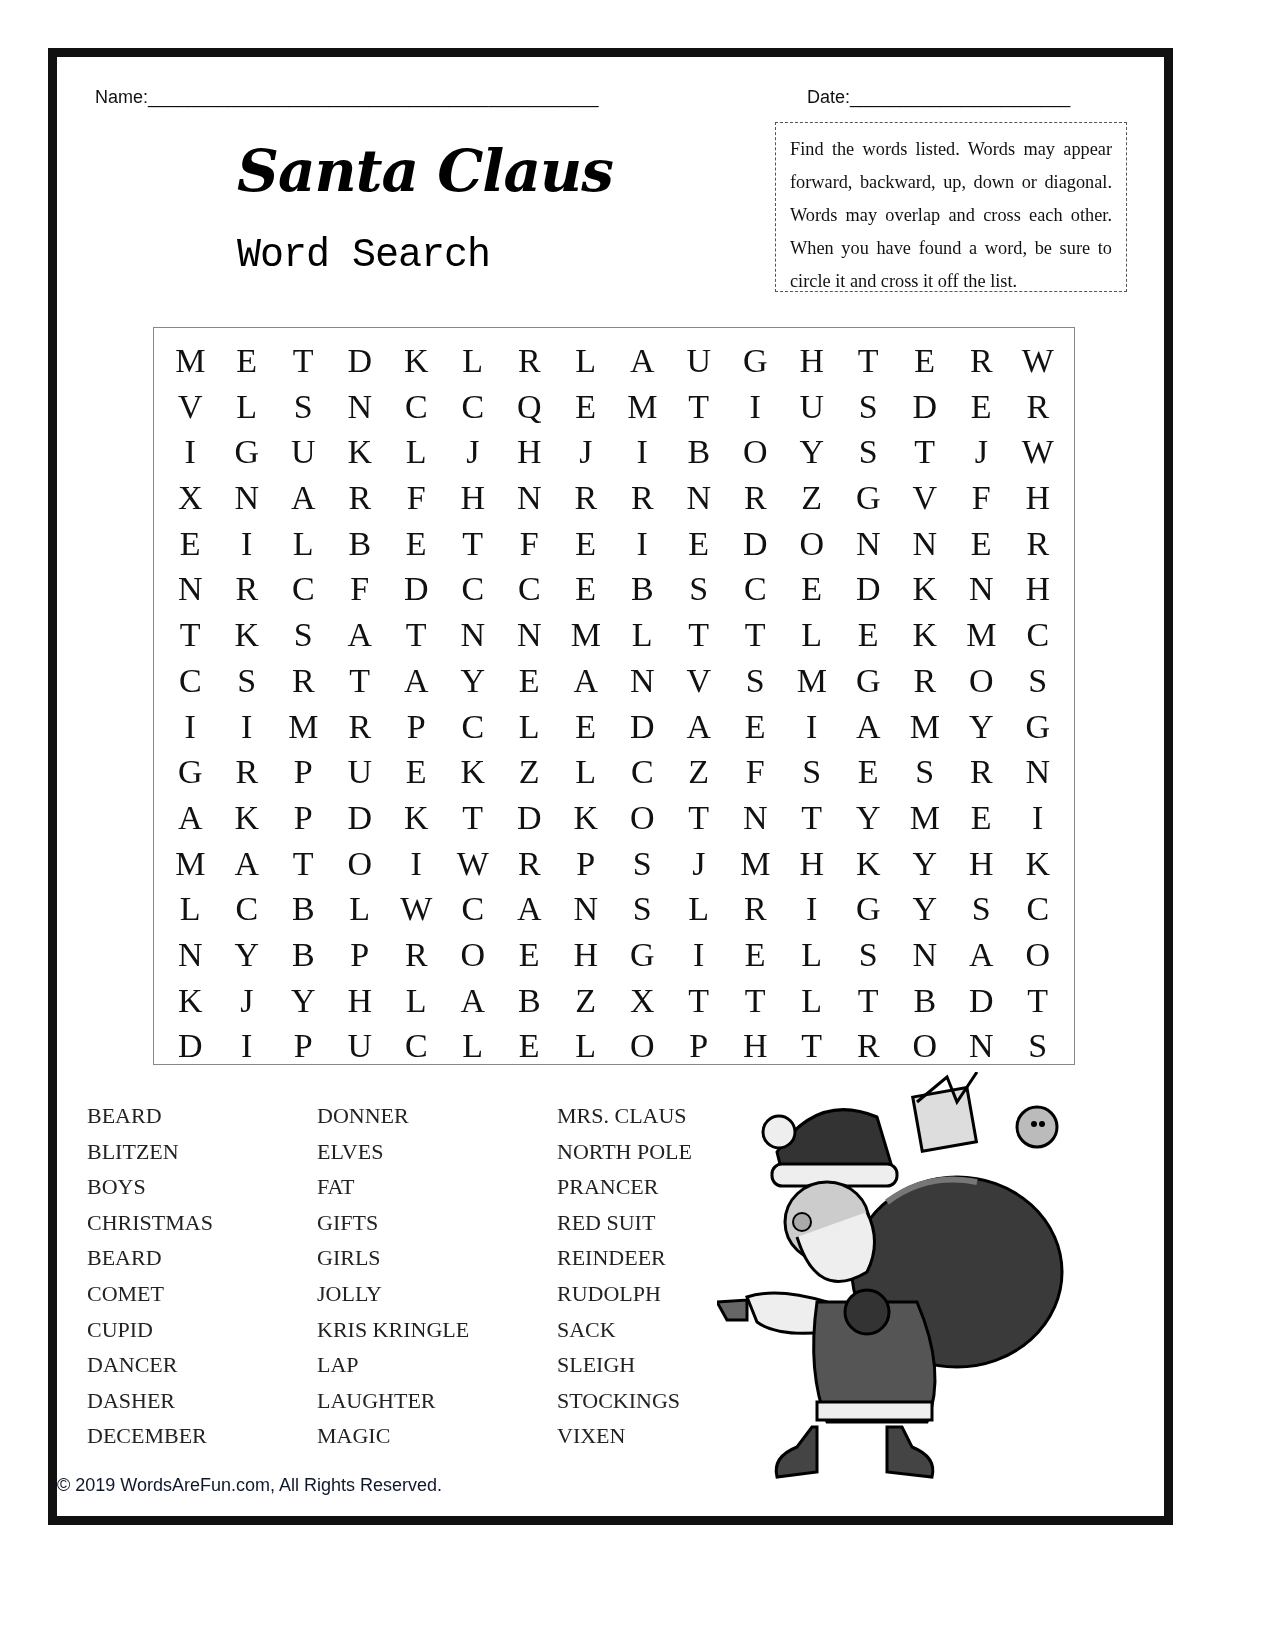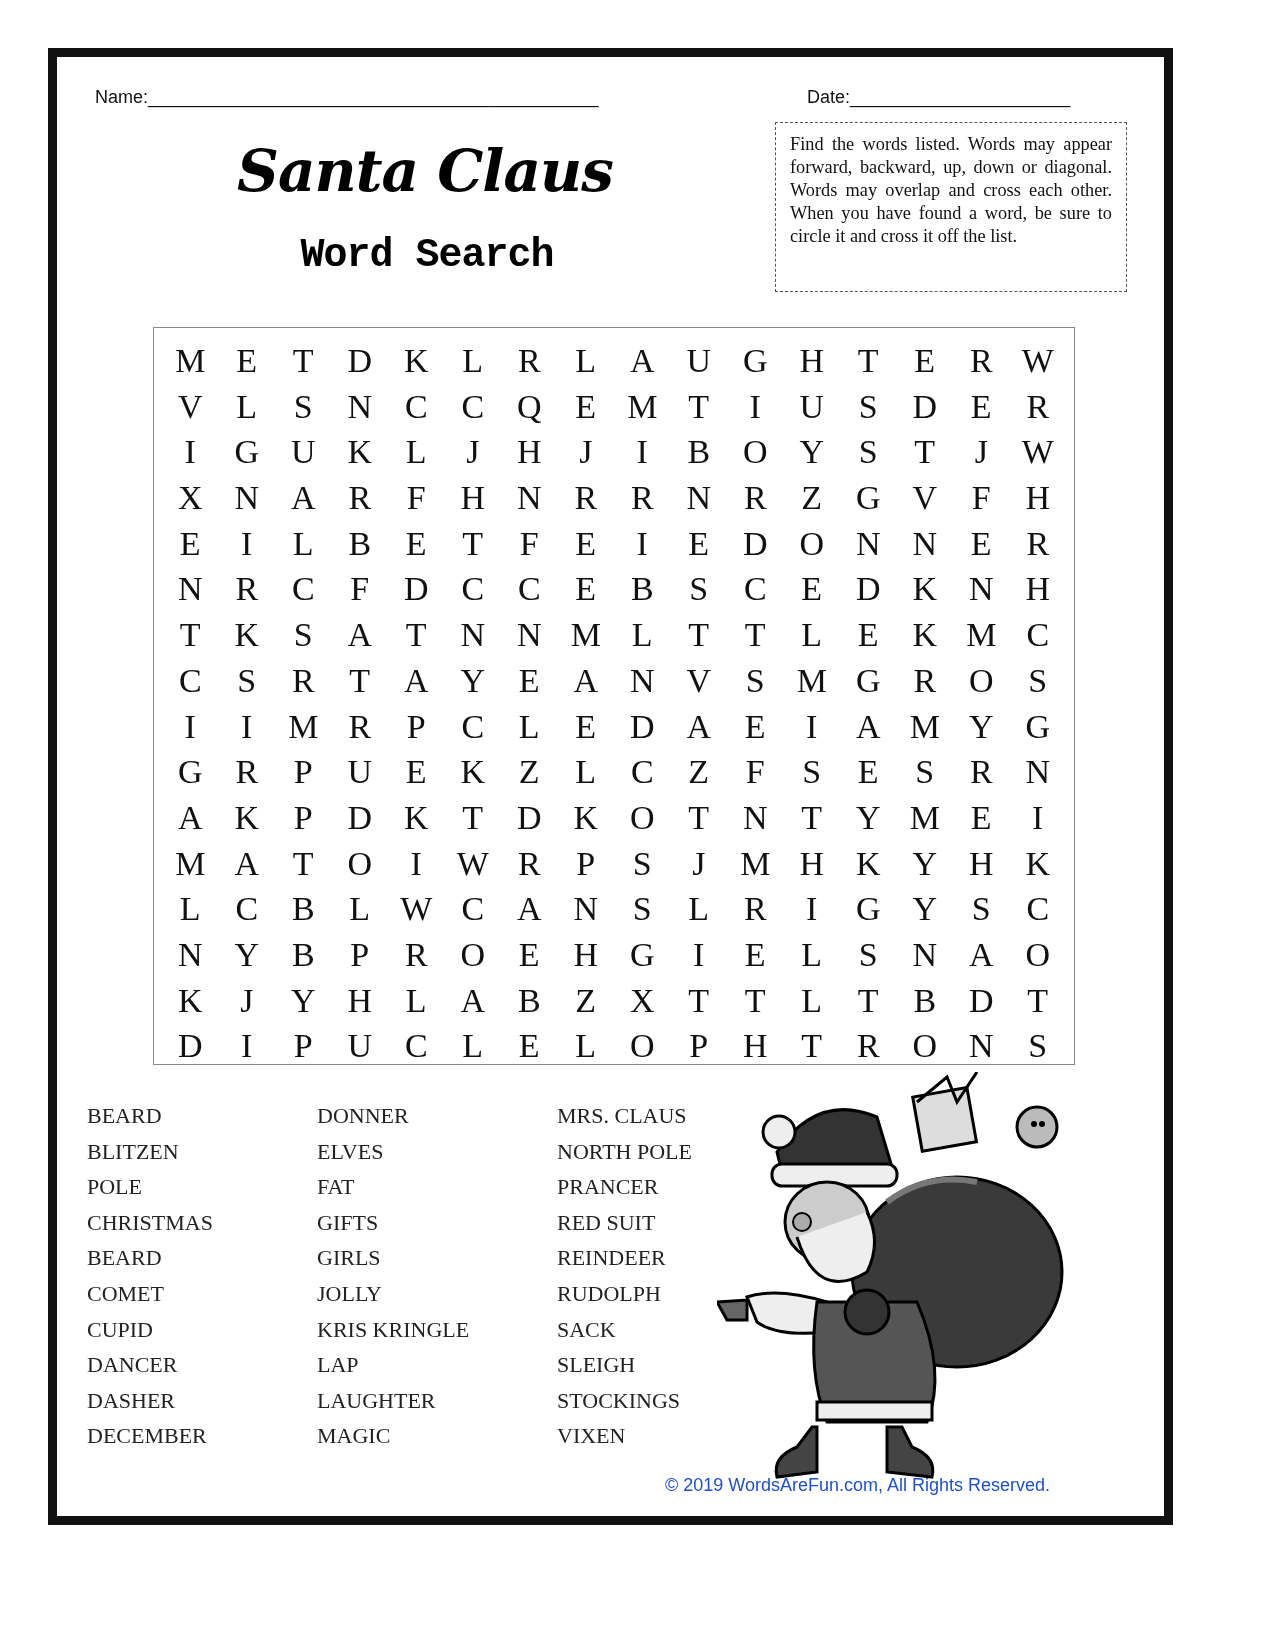--- a/index.html
+++ b/index.html
@@ -3,34 +3,34 @@
 <meta charset="utf-8">
 <style>
   html, body { margin:0; padding:0; background:#fff; }
   body { width:1275px; height:1650px; position:relative; overflow:hidden; }
   .frame { position:absolute; left:48px; top:48px; width:1107px; height:1459px; border:9px solid #111; background:#fff; }
   .hdr { position:absolute; font-family:"Liberation Sans", sans-serif; font-size:18px; color:#111; }
   .name { left:38px; top:30px; }
   .date { left:750px; top:30px; }
   .title-script { position:absolute; left:180px; top:80px; width:380px; text-align:left;
     font-family:"DejaVu Serif", serif; font-style:italic; font-weight:bold; font-size:58px; color:#000; letter-spacing:-1px; }
-  .title-sub { position:absolute; left:180px; top:176px; width:380px; text-align:center;
-    font-family:"Liberation Mono", monospace; font-weight:bold; font-size:40px; color:#000; letter-spacing:-1px; }
+  .title-sub { position:absolute; left:180px; top:176px; width:380px; text-align:left;
+    font-family:"Liberation Mono", monospace; font-weight:normal; font-size:40px; color:#000; letter-spacing:-1px; }
   .instr { position:absolute; left:718px; top:65px; width:352px; height:170px; border:1.5px dashed #555;
     padding:10px 14px 8px 14px; box-sizing:border-box; font-family:"Liberation Serif", serif; font-size:18.3px;
-    line-height:23px; text-align:justify; color:#111; }
+    line-height:33px; text-align:justify; color:#111; }
   .grid { position:absolute; left:96px; top:270px; width:922px; height:738px; border:1.5px solid #888; box-sizing:border-box;
     display:grid; grid-template-columns:repeat(16, 1fr); padding:12px 8px 0 8px; }
   .cell { font-family:"Liberation Serif", serif; font-size:34px; color:#111; text-align:center; height:45.7px; line-height:42px; }
   .words { position:absolute; top:1045px; font-family:"Liberation Serif", serif; font-size:22px; color:#222; }
   .words div { height:35.6px; line-height:28px; }
   .col1 { left:30px; width:200px; }
   .col2 { left:260px; width:210px; }
   .col3 { left:500px; width:210px; }
-  .copy { position:absolute; left:0; width:993px; top:1418px; text-align:right; font-family:"Liberation Sans", sans-serif; font-size:18px; color:#1d4ed8; }
+  .copy { position:absolute; left:0; width:993px; top:1418px; text-align:left; font-family:"Liberation Sans", sans-serif; font-size:18px; color:#0f172a; }
   .santa { position:absolute; left:660px; top:1015px; width:360px; height:420px; }
 </style>
 </head>
 <body>
 
 <div class="frame">
   <div class="hdr name">Name:_____________________________________________</div>
   <div class="hdr date">Date:______________________</div>
 
   <div class="title-script">Santa Claus</div>
@@ -293,21 +293,21 @@
       <div class="cell">T</div>
       <div class="cell">R</div>
       <div class="cell">O</div>
       <div class="cell">N</div>
       <div class="cell">S</div>
     </div>
 
   <div class="words col1" id="col1">
       <div>BEARD</div>
       <div>BLITZEN</div>
-      <div>POLE</div>
+      <div>BOYS</div>
       <div>CHRISTMAS</div>
       <div>BEARD</div>
       <div>COMET</div>
       <div>CUPID</div>
       <div>DANCER</div>
       <div>DASHER</div>
       <div>DECEMBER</div>
     </div>
   <div class="words col3" id="col3">
       <div>MRS. CLAUS</div>

